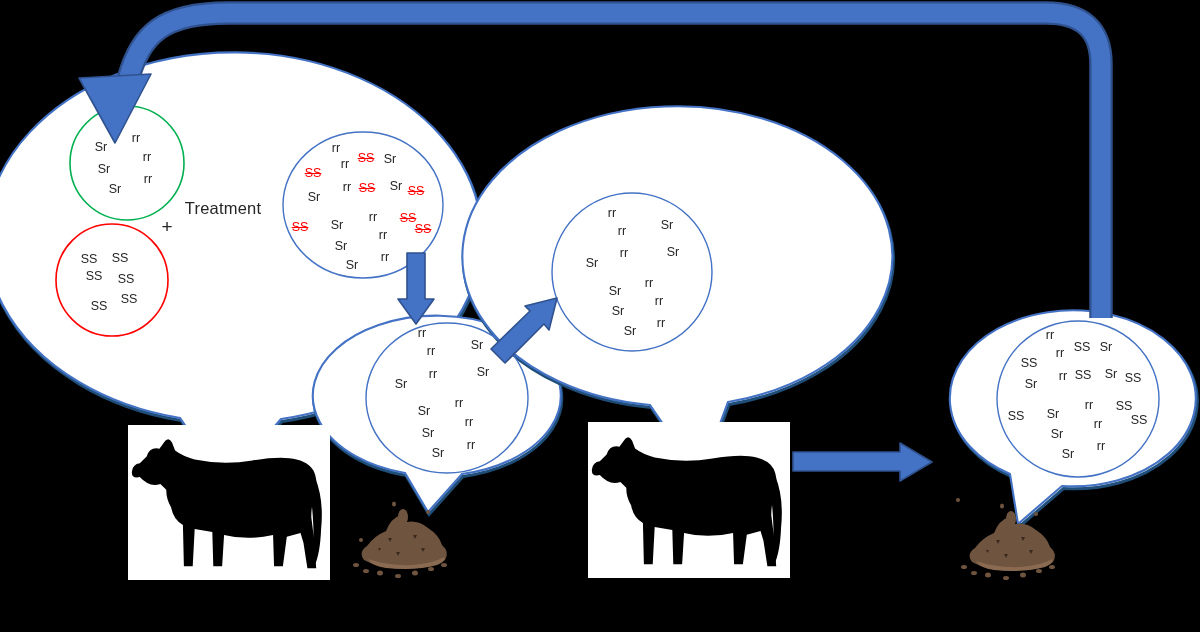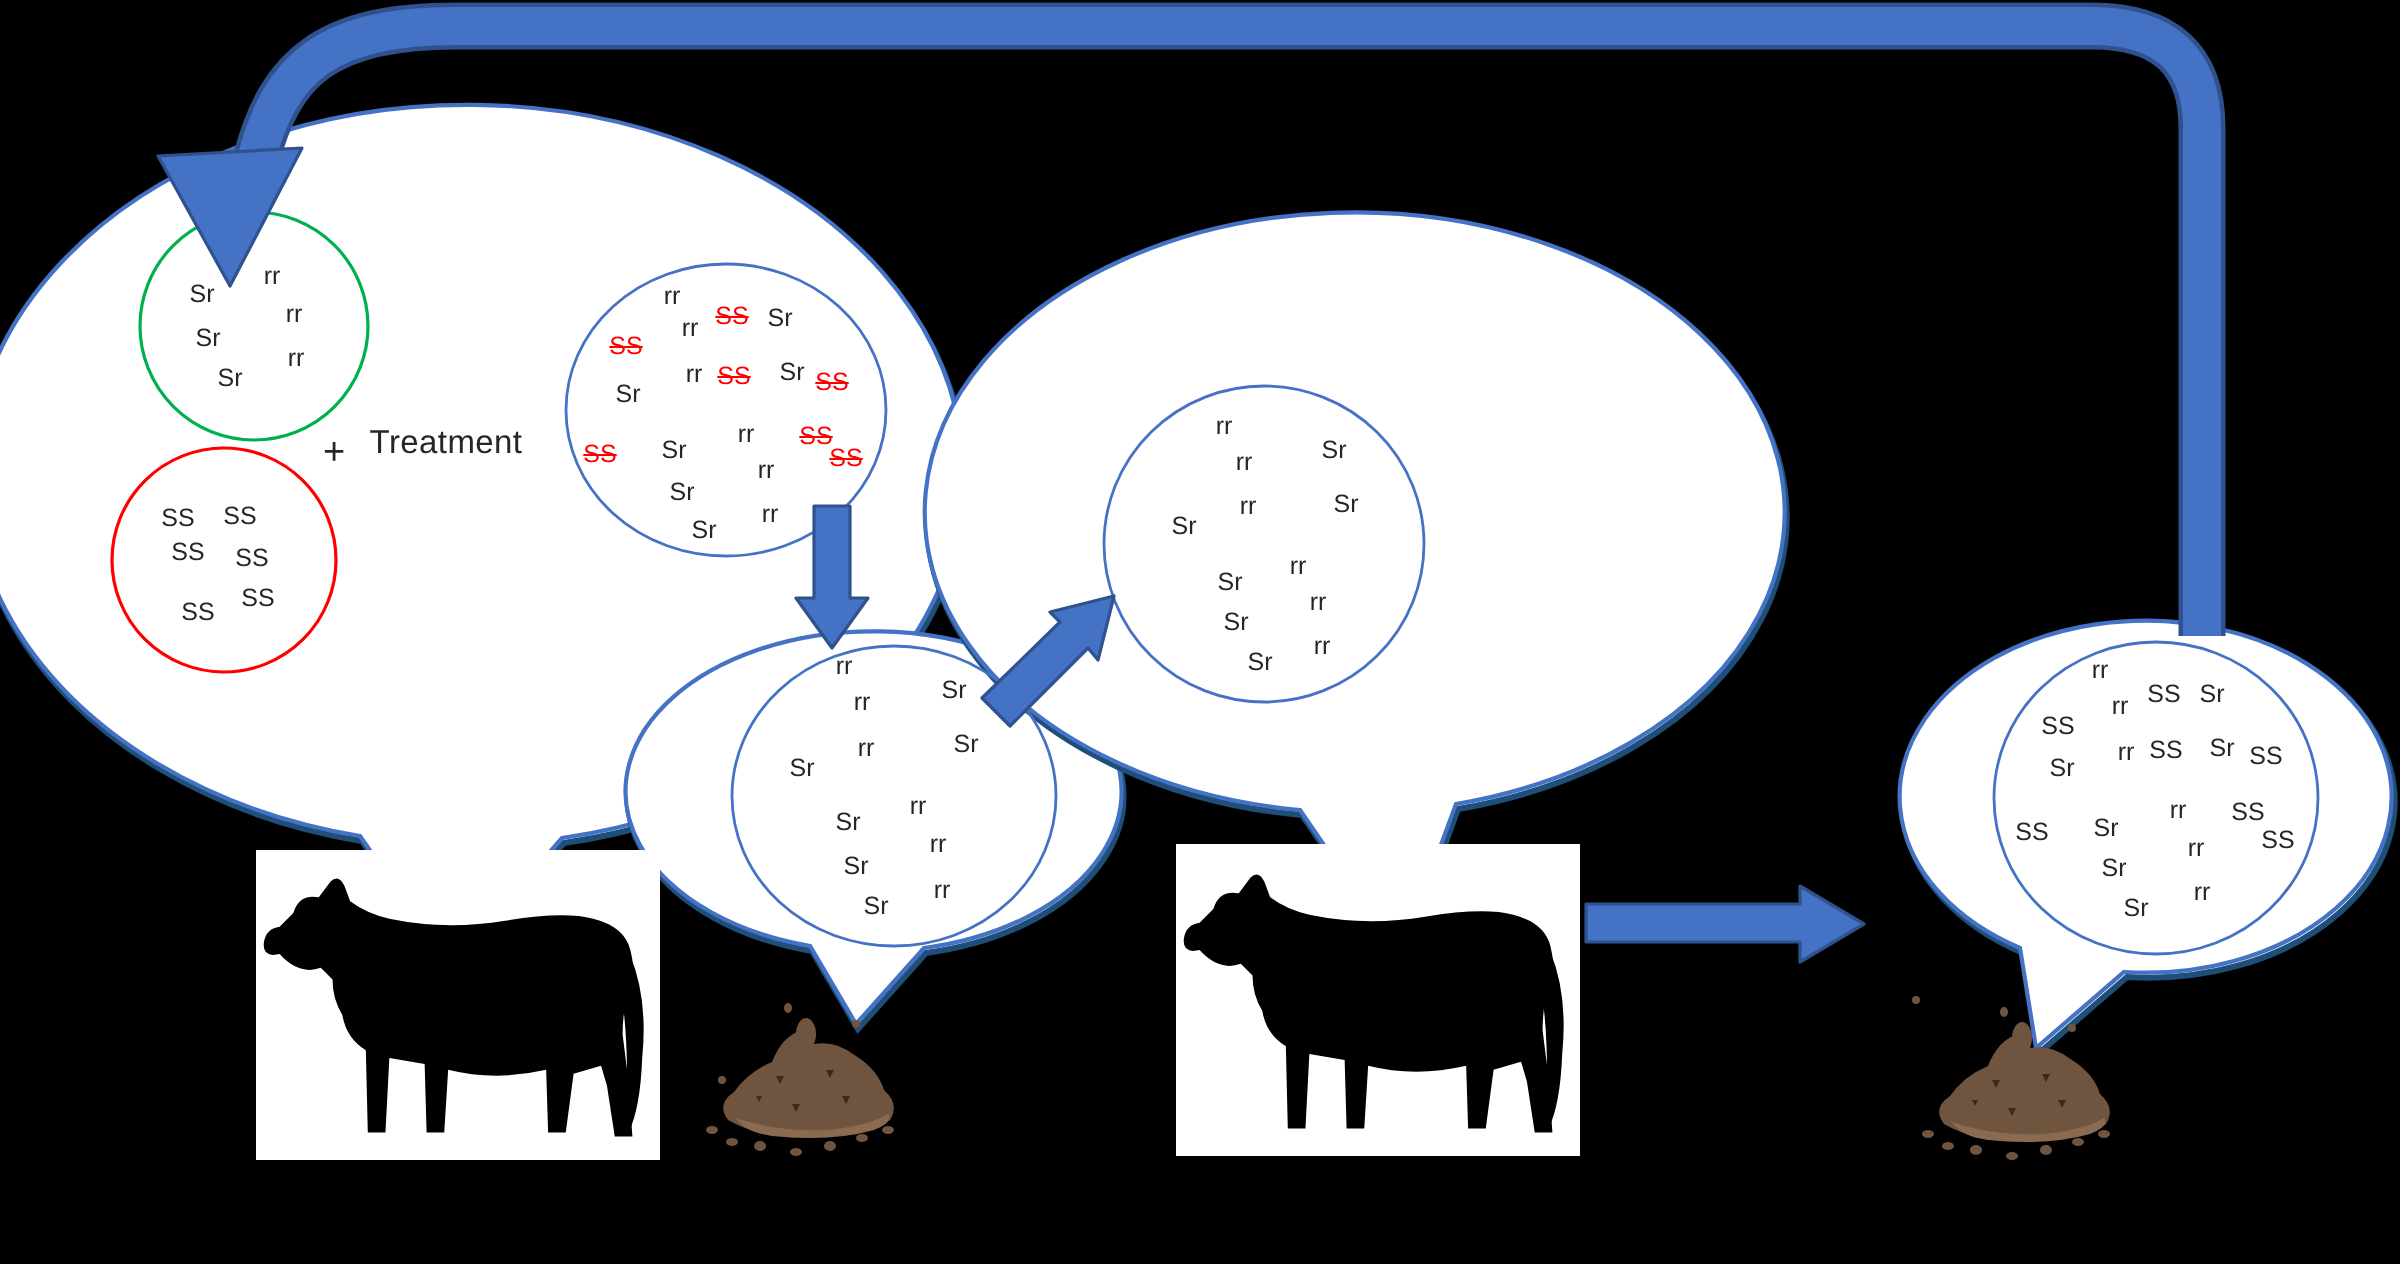--- a/index.html
+++ b/index.html
@@ -150,21 +150,21 @@
 
     <polygon class="arrow" points="407,253 425,253 425,299 434,299 416,324 398,299 407,299"></polygon>
 
     <polygon class="arrow" points="491,349 530,311 525,306 557,298 549,330 544,324 505,363"></polygon>
 
     <polygon class="arrow" points="793,452 900,452 900,443 932,462 900,481 900,471 793,471"></polygon>
   </svg>
 
   <div id="labels">
     <span class="treat-plus" style="left:167px;top:227px">+</span>
-    <span class="treat-label" style="left:223px;top:222px">Treatment</span>
+    <span class="treat-label" style="left:223px;top:208px">Treatment</span>
   <span class="geno" style="left: 101px; top: 147px;">Sr</span>
       <span class="geno" style="left: 136px; top: 138px;">rr</span>
       <span class="geno" style="left: 147px; top: 157px;">rr</span>
       <span class="geno" style="left: 104px; top: 169px;">Sr</span>
       <span class="geno" style="left: 148px; top: 179px;">rr</span>
       <span class="geno" style="left: 115px; top: 189px;">Sr</span>
       <span class="geno" style="left: 89px; top: 259px;">SS</span>
       <span class="geno" style="left: 120px; top: 258px;">SS</span>
       <span class="geno" style="left: 94px; top: 276px;">SS</span>
       <span class="geno" style="left: 126px; top: 279px;">SS</span>

